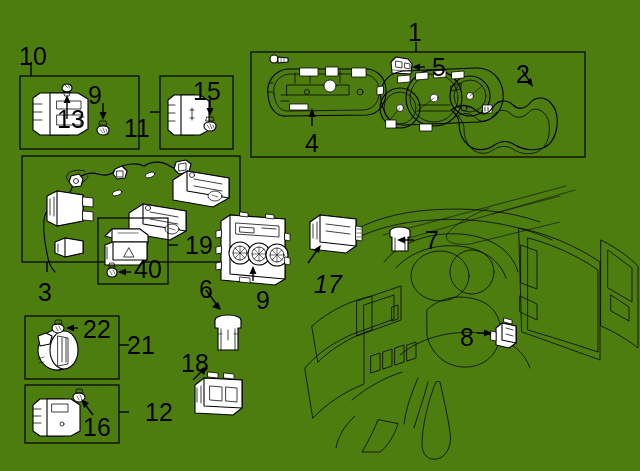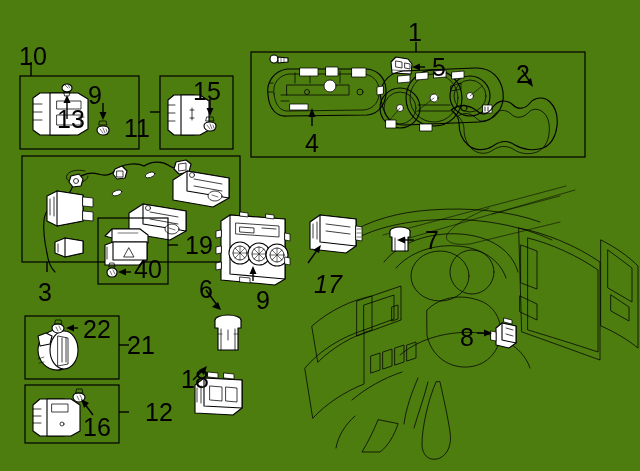--- a/index.html
+++ b/index.html
@@ -428,19 +428,19 @@
 <div class="lbl" style="left:38px;top:280px;">3</div>
 <div class="lbl" style="left:134px;top:257px;">40</div>
 <div class="lbl" style="left:185px;top:233px;">19</div>
 <div class="lbl" style="left:199px;top:277px;">6</div>
 <div class="lbl" style="left:256px;top:288px;">9</div>
 
 <div class="lbl" style="left:83px;top:317px;">22</div>
 <div class="lbl" style="left:127px;top:333px;">21</div>
 <div class="lbl" style="left:83px;top:415px;">16</div>
 <div class="lbl" style="left:125px;top:400px;margin-left:20px;">12</div>
-<div class="lbl" style="left:181px;top:367px;text-align:right;">18</div>
+<div class="lbl" style="left:181px;top:351px;text-align:right;">18</div>
 
 <div class="lbl" style="left:314px;top:272px;font-style:italic;">17</div>
 <div class="lbl" style="left:425px;top:228px;">7</div>
 <div class="lbl" style="left:460px;top:325px;">8</div>
 
 </div>
 
 </body></html>

